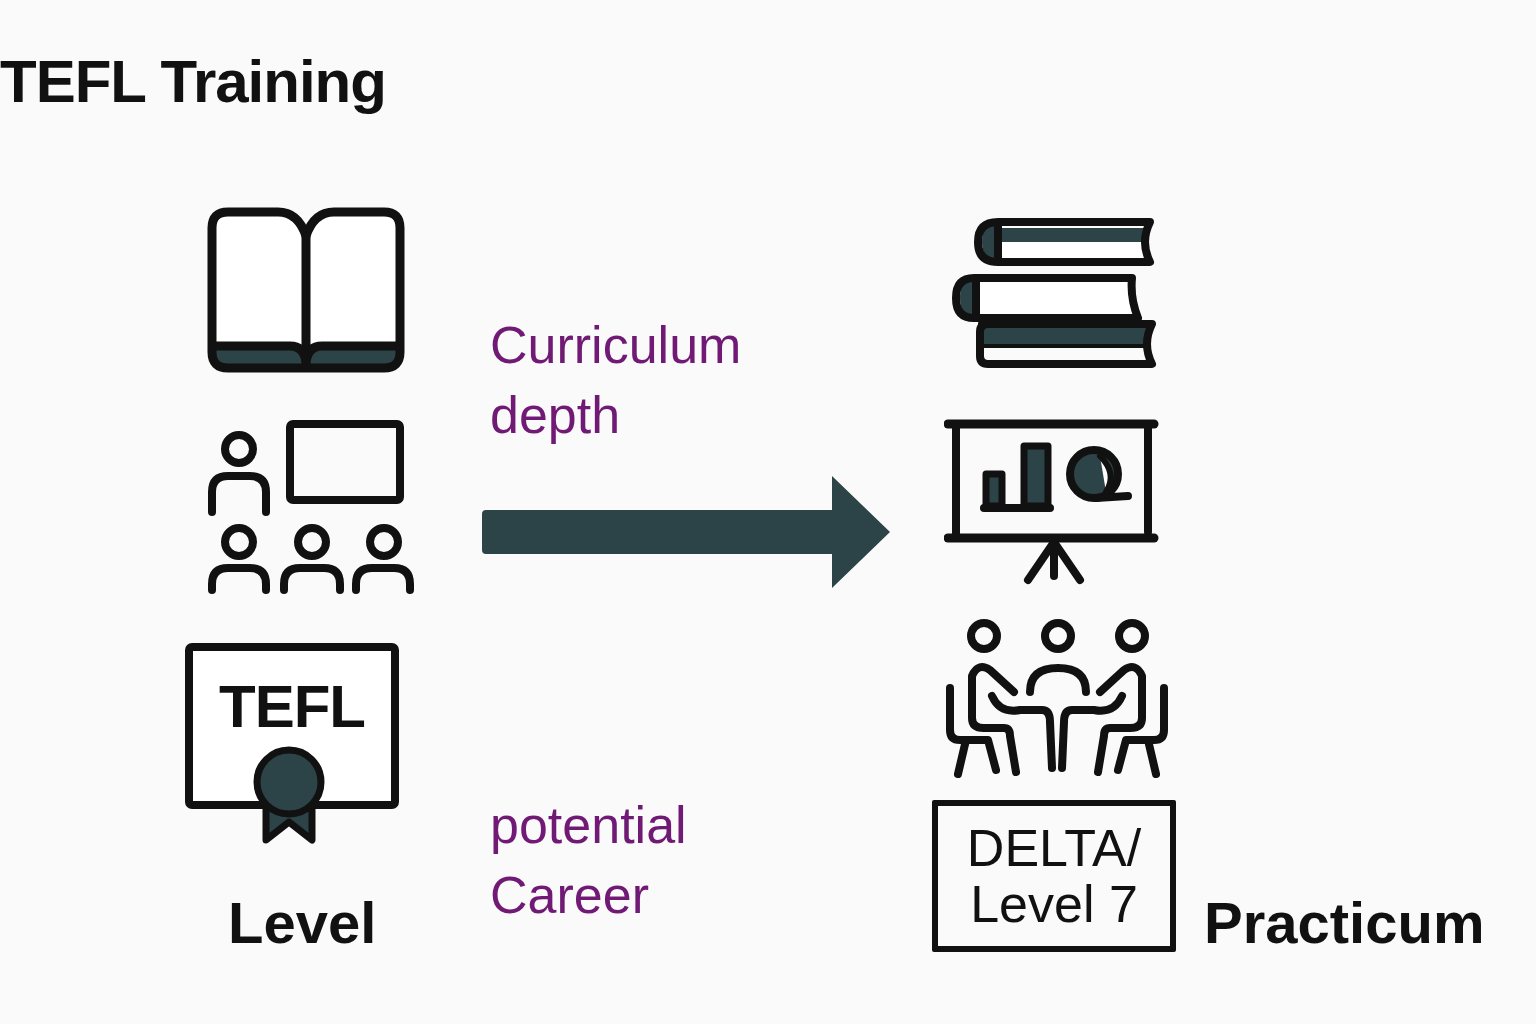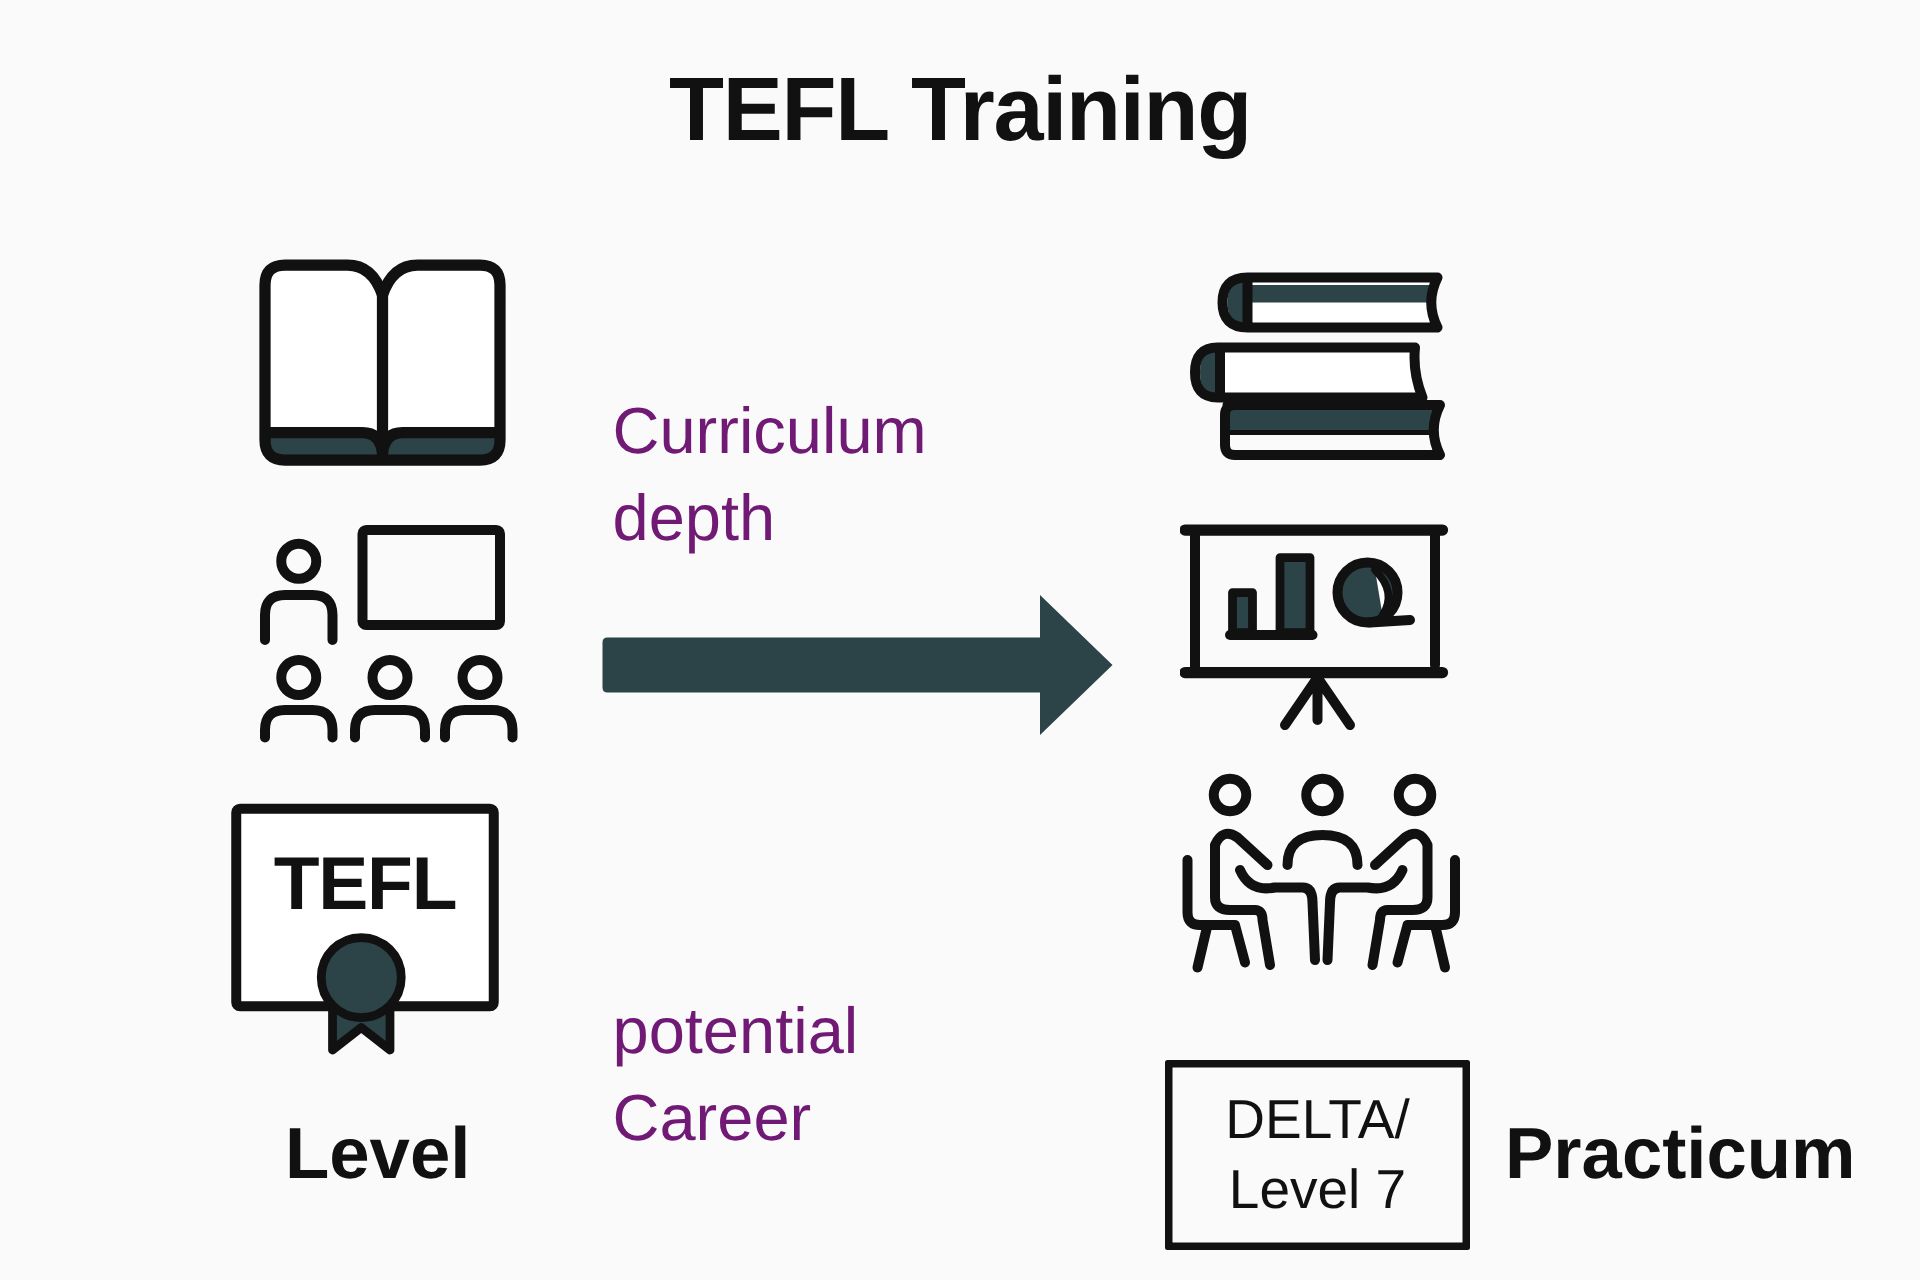--- a/index.html
+++ b/index.html
@@ -4,38 +4,38 @@
 <style>
   html, body { margin: 0; padding: 0; }
   body {
     width: 1536px; height: 1024px; position: relative; overflow: hidden;
     background: #fafafa;
     font-family: "Liberation Sans", "DejaVu Sans", sans-serif;
     color: #111;
   }
   .abs { position: absolute; }
   .title {
-    left: 0; width: 1536px; top: 52px; text-align: center;
-    font-size: 72px; font-weight: bold; letter-spacing: -1px; line-height: 1;
+    left: 0; width: 1536px; top: 52px; text-align: left;
+    font-size: 60px; font-weight: bold; letter-spacing: -1px; line-height: 1;
   }
   .label-mid {
     font-size: 52px; line-height: 70px; color: #701a75;
   }
   .tier-label {
     font-size: 58px; font-weight: bold; line-height: 1;
   }
   svg { display: block; }
   .cert-text {
     font-weight: bold; font-size: 60px; letter-spacing: -1px;
   }
   .delta-box {
     left: 932px; top: 800px; width: 244px; height: 152px;
     border: 6px solid #111; box-sizing: border-box; border-radius: 2px;
     display: flex; flex-direction: column; align-items: center; justify-content: center;
-    font-size: 44px; line-height: 56px; font-weight: 500; margin-top: 48px;
+    font-size: 52px; line-height: 56px; font-weight: 500;
   }
   .delta-box span { display: block; text-align: center; }
 </style>
 </head>
 <body>
 
 <div class="abs title">TEFL Training</div>
 
 <div class="abs" style="left:206px; top:206px;">
   <svg width="200" height="168" viewBox="0 0 200 168">

